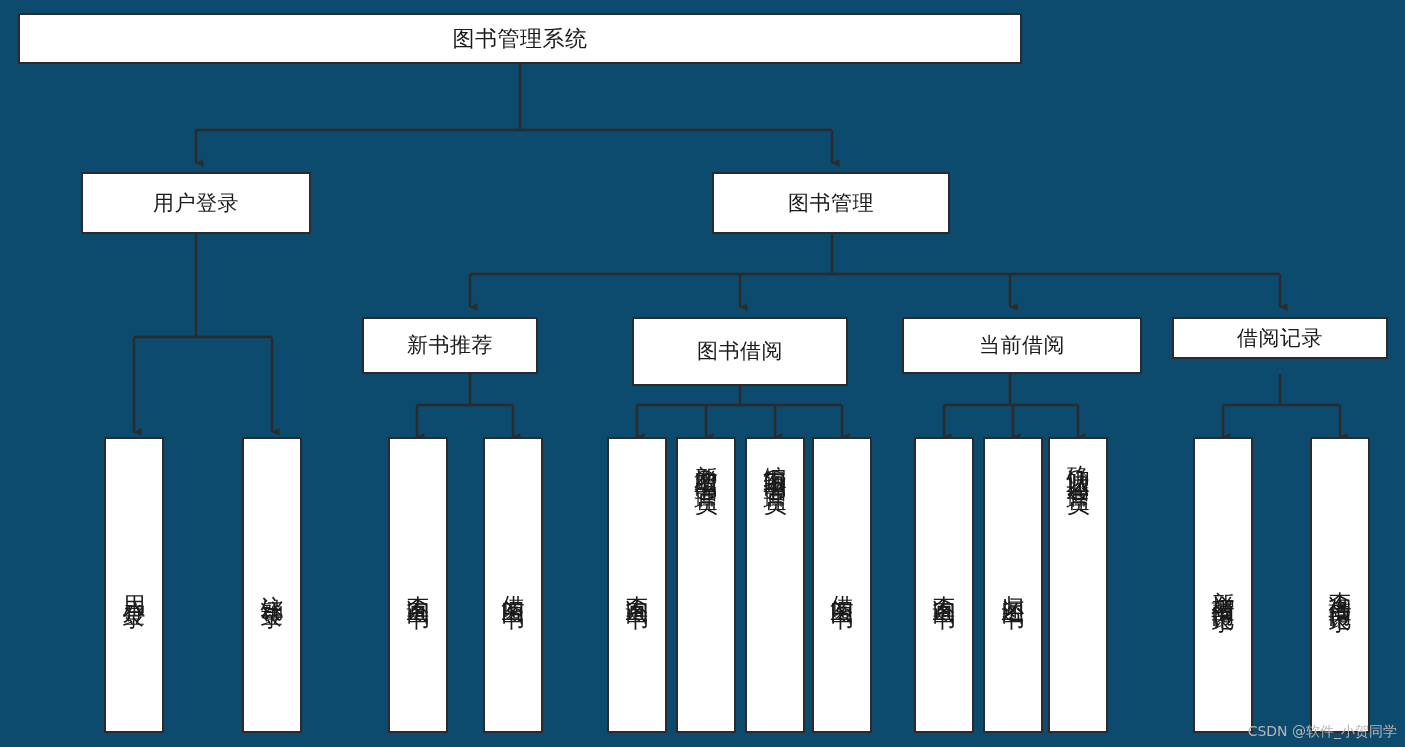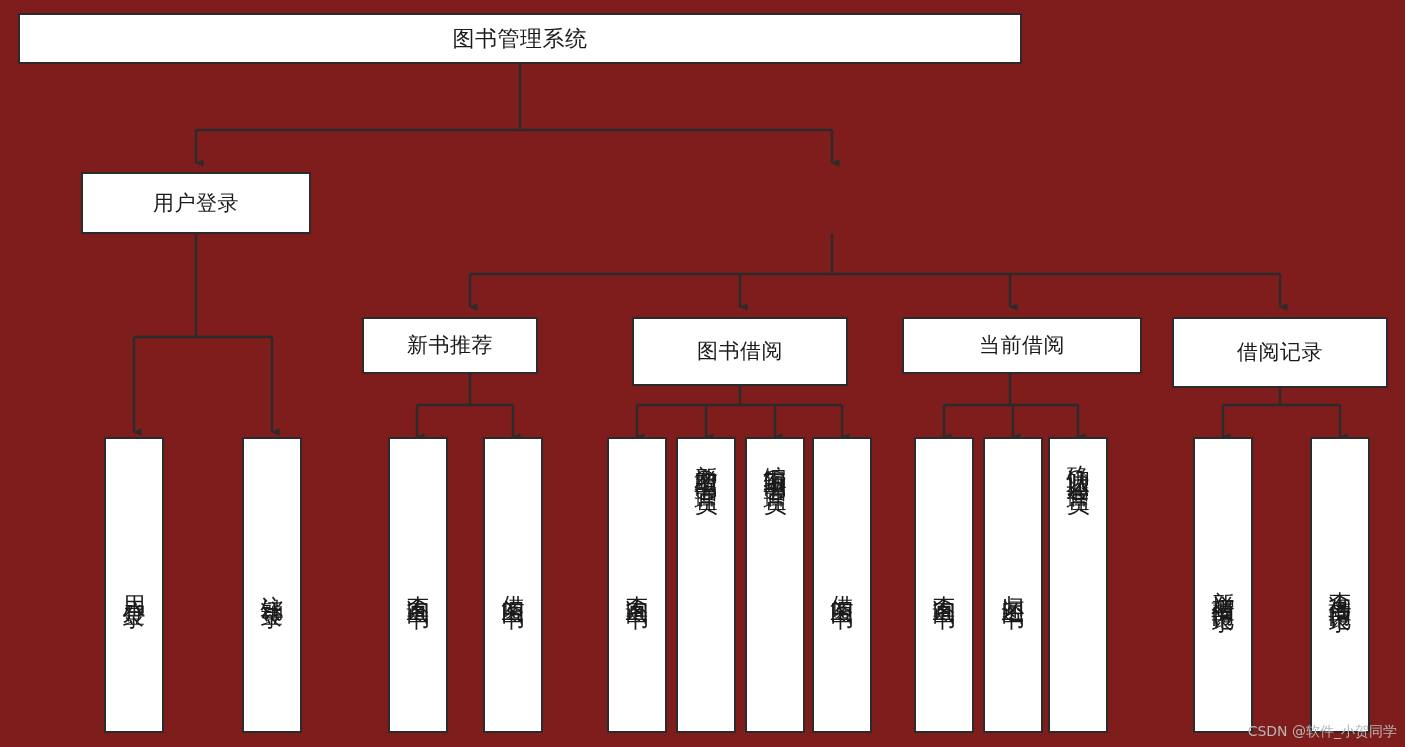--- a/index.html
+++ b/index.html
@@ -11,21 +11,21 @@
     width: 1405px;
     height: 747px;
     font-family: "DejaVu Sans", "Liberation Sans", sans-serif;
     overflow: hidden;
     position: relative;
   }
   #diagram-root {
     position: relative;
     width: 1405px;
     height: 747px;
-    background: #7f1d1d;
+    background: #0c4a6e;
   }
   svg#connectors {
     position: absolute;
     left: 0;
     top: 0;
     width: 1405px;
     height: 747px;
   }
   .node {
     position: absolute;
@@ -134,31 +134,34 @@
     </g>
   </svg>
 
   <div class="node root horiz" style="left:18px; top:13px; width:1004px; height:51px;">
     <span class="lbl">图书管理系统</span>
   </div>
 
   <div class="node horiz" style="left:81px; top:172px; width:230px; height:62px;">
     <span class="lbl">用户登录</span>
   </div>
+  <div class="node horiz" style="left:712px; top:172px; width:238px; height:62px;">
+    <span class="lbl">图书管理</span>
+  </div>
 
   <div class="node horiz" style="left:362px; top:317px; width:176px; height:57px;">
     <span class="lbl">新书推荐</span>
   </div>
   <div class="node horiz" style="left:632px; top:317px; width:216px; height:69px;">
     <span class="lbl">图书借阅</span>
   </div>
   <div class="node horiz" style="left:902px; top:317px; width:240px; height:57px;">
     <span class="lbl">当前借阅</span>
   </div>
-  <div class="node horiz" style="left:1172px; top:317px; width:216px; height:71px;">
+  <div class="node horiz" style="left:1172px; top:317px; width:216px; height:42px;">
     <span class="lbl">借阅记录</span>
   </div>
 
   <div class="node leaf centered" style="left:104px; top:437px; width:60px; height:296px;">
     <span class="lbl">用户登录</span>
   </div>
   <div class="node leaf centered" style="left:242px; top:437px; width:60px; height:296px;">
     <span class="lbl">注销登录</span>
   </div>
 

